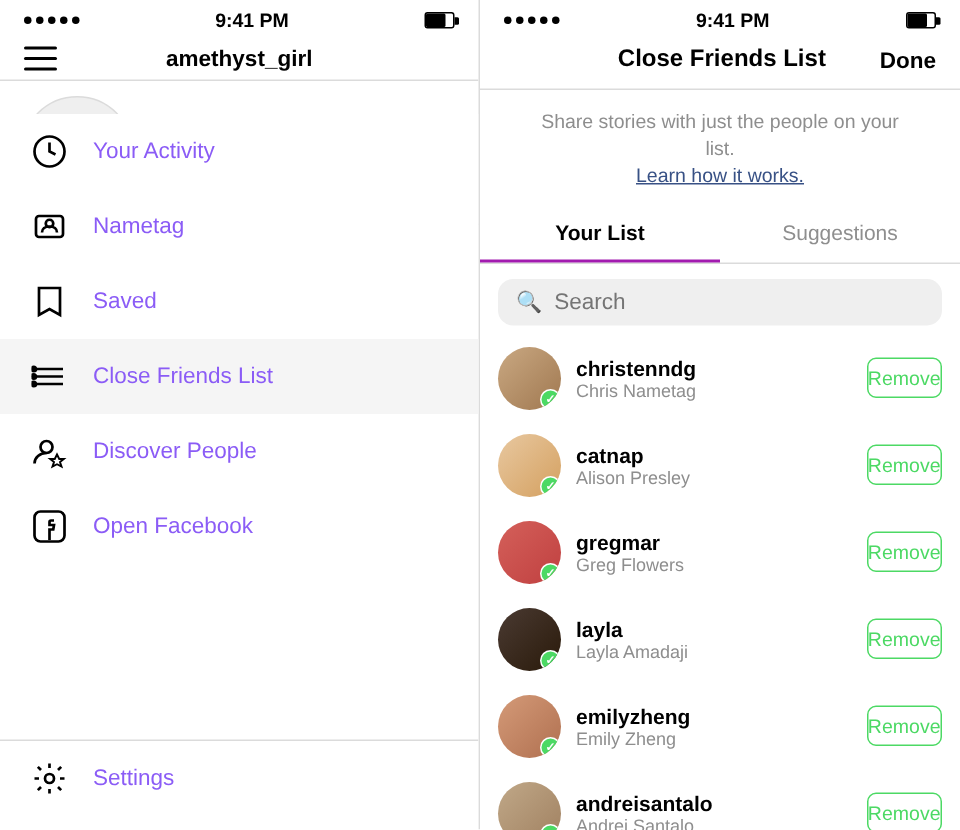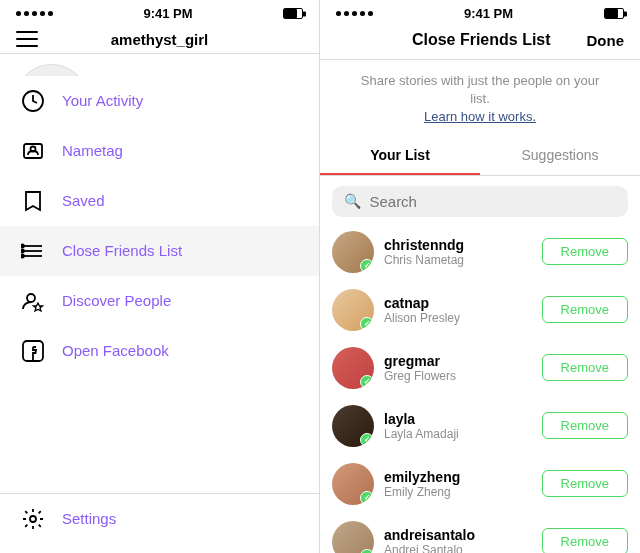--- a/index.html
+++ b/index.html
@@ -191,21 +191,21 @@
       display: flex;
       border-bottom: 1px solid #dbdbdb;
       margin-top: 6px;
     }
     .tab {
       flex: 1; text-align: center; padding: 10px 0;
       font-size: 14px; cursor: pointer; color: #8e8e8e;
     }
     .tab.active {
       color: #000; font-weight: 600;
-      border-bottom: 2px solid #ef4444;
+      border-bottom: 2px solid #a21caf;
     }
 
     
     .search-bar {
       margin: 10px 12px 6px;
       background: #efefef;
       border-radius: 10px;
       display: flex; align-items: center;
       padding: 7px 12px; gap: 8px;
     }
@@ -235,21 +235,21 @@
       display: flex; align-items: center; justify-content: center;
     }
     .avatar-added-badge::after {
       content: '✓'; color: #fff; font-size: 8px; font-weight: 700; line-height: 1;
     }
     .friend-info { flex: 1; }
     .friend-username { font-size: 14px; font-weight: 600; color: #000; }
     .friend-realname { font-size: 12px; color: #8e8e8e; }
     .remove-btn {
       border: 1px solid #4cd964; border-radius: 6px;
-      padding: 5px 18px; font-size: 13px; color: #4cd964;
+      padding: 5px 0; font-size: 13px; color: #4cd964;
       background: #fff; cursor: pointer; font-weight: 500;
     }
 
     
     .av1 { background: linear-gradient(135deg, #c9a882, #a07850); }
     .av2 { background: linear-gradient(135deg, #e8c8a0, #d4a060); }
     .av3 { background: linear-gradient(135deg, #d4605a, #c04040); }
     .av4 { background: linear-gradient(135deg, #4a3a32, #2a1a0a); }
     .av5 { background: linear-gradient(135deg, #d49a78, #b07050); }
     .av6 { background: linear-gradient(135deg, #c0a888, #a08060); }

